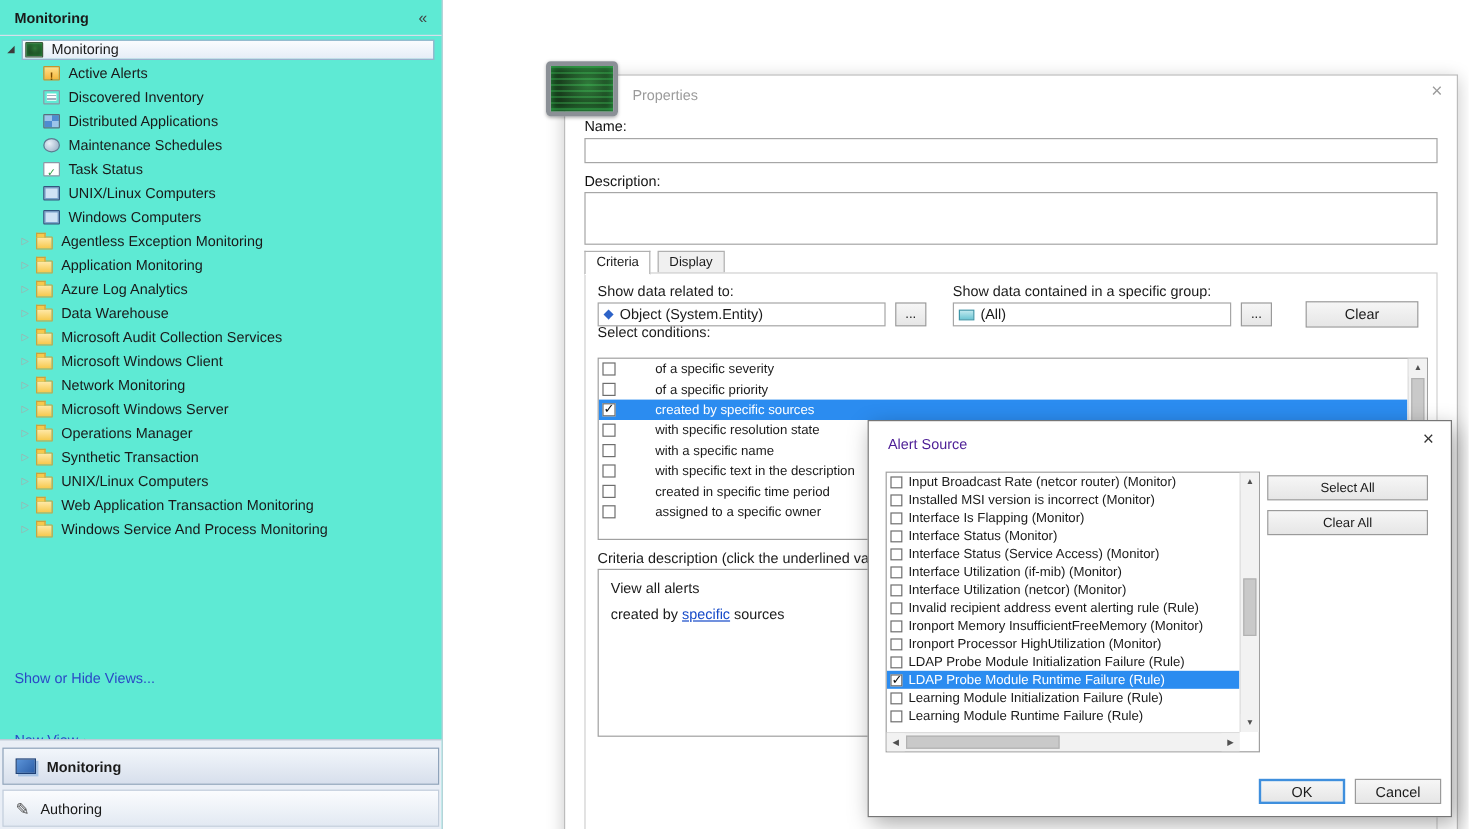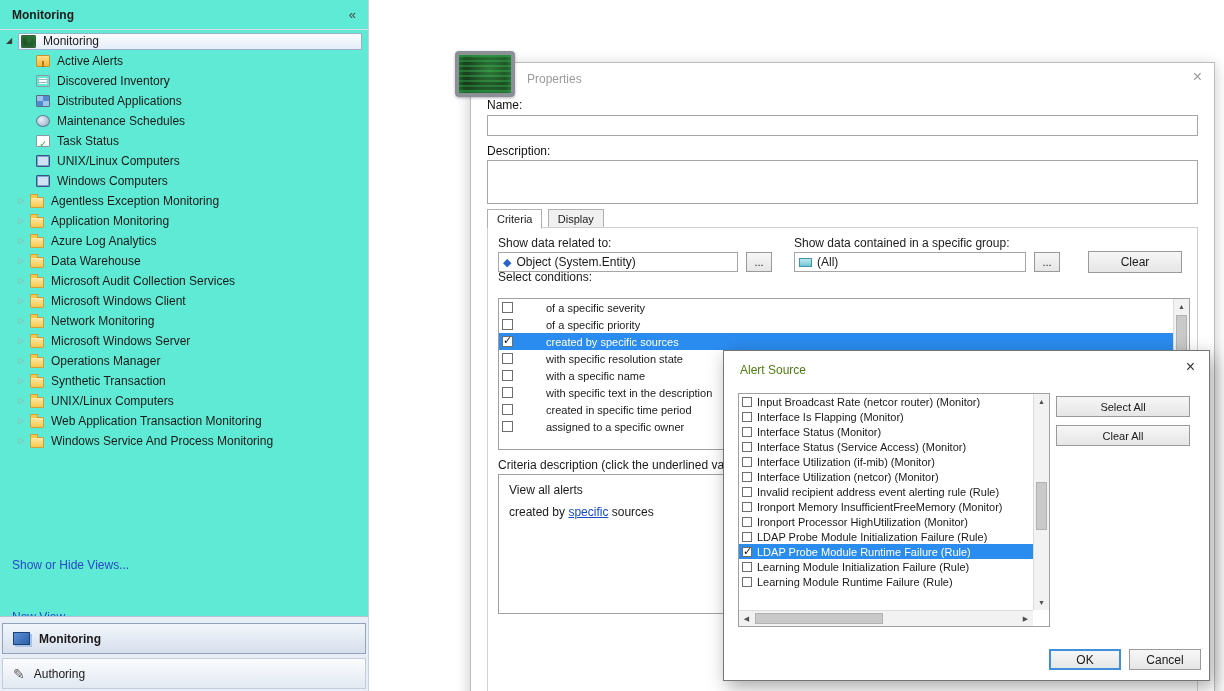--- a/index.html
+++ b/index.html
@@ -110,21 +110,21 @@
   .thumbv { position:absolute; left:2px; right:2px; background:#c9c9c9; border:1px solid #b2b2b2; }
   .thumbh { position:absolute; top:2px; bottom:2px; background:#c9c9c9; border:1px solid #b2b2b2; }
   #crit-label { left:10px; top:230px; }
   #crit-box { position:absolute; left:10px; top:246px; width:692px; height:140px; border:1px solid #a0a0a0; background:#fff; padding:8px 10px; }
   #crit-box .line { margin-bottom:8px; }
   .crit-link { color:#1549c8; text-decoration:underline; cursor:pointer; }
 
   
   #alertsrc { position:absolute; left:723px; top:350px; width:487px; height:331px; background:#fff;
               border:1px solid #767676; box-shadow:4px 6px 18px rgba(0,0,0,.35); z-index:30; }
-  #alertsrc .dtitle { position:absolute; left:16px; top:12px; color:#4d7c0f; }
+  #alertsrc .dtitle { position:absolute; left:16px; top:12px; color:#4c1d95; }
   #alertsrc .close-x { right:14px; top:8px; color:#333; font-size:16px; }
   #as-list { position:absolute; left:14px; top:42px; width:312px; height:234px; border:1px solid #a0a0a0; background:#fff; }
   .arows { position:absolute; left:0; top:0; right:16px; bottom:16px; overflow:hidden;text-align:center; }
   .arow { height:15px; display:flex; align-items:center; padding-left:3px; font-size:11px; white-space:nowrap; }
   .arow.sel { background:#2b8cf0; color:#fff; }
   .arow .cb { width:10px; height:10px; }
   #as-list .vscroll { bottom:16px; }
   .side-btn { position:absolute; left:332px; width:134px; height:21px; }
   #btn-selall { top:45px; }
   #btn-clrall { top:74px; }
@@ -378,20 +378,24 @@
     <span class="close-x">×</span>
 
     <div id="as-list">
       <div class="arows">
 
           <div class="arow">
             <span class="cb"></span>
             <span>Input Broadcast Rate (netcor router) (Monitor)</span>
           </div>
 
+          <div class="arow">
+            <span class="cb"></span>
+            <span>Installed MSI version is incorrect (Monitor)</span>
+          </div>
 
           <div class="arow">
             <span class="cb"></span>
             <span>Interface Is Flapping (Monitor)</span>
           </div>
 
           <div class="arow">
             <span class="cb"></span>
             <span>Interface Status (Monitor)</span>
           </div>

